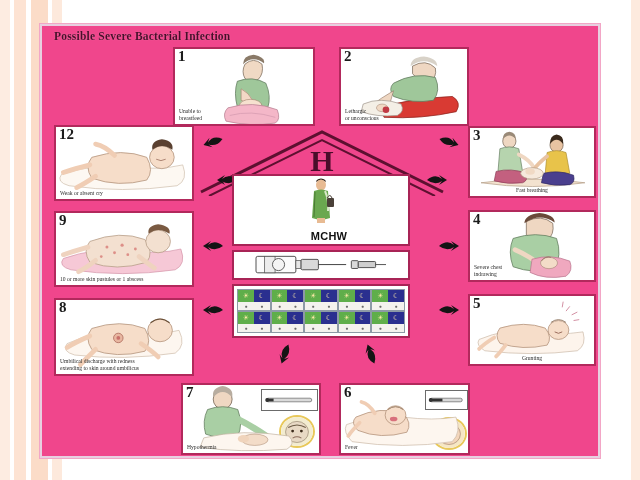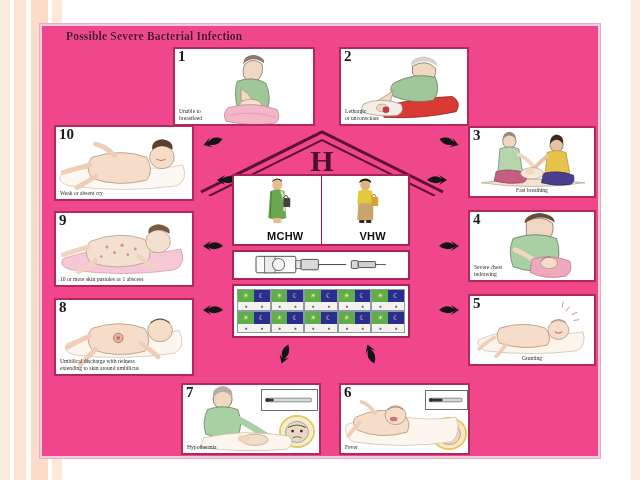--- a/index.html
+++ b/index.html
@@ -32,21 +32,21 @@
     position: absolute;
     left: 40px; top: 24px;
     width: 560px; height: 434px;
     background: #f0468c;
     border: 2px solid #e8cfe0;
     box-shadow: 0 0 0 1px #f2a6c6;
   }
 
   #poster-title {
     position: absolute;
-    left: 24px; top: 4px;
+    left: 12px; top: 4px;
     font-size: 11.5px;
     font-weight: bold;
     color: #4a0d2a;
     letter-spacing: .2px;
     font-family: "Liberation Serif", serif;
     text-shadow: 0 0 1px rgba(255,255,255,.35);
   }
 
   
   .card {
@@ -280,35 +280,20 @@
             <path d="M14 14 L13 39" stroke="#4a7a33" stroke-width="1" fill="none"></path>
             <path d="M24 13 Q28 22 27 33" stroke="#d8e8c8" stroke-width="2" fill="none"></path>
             <rect x="26" y="20" width="7" height="9" rx="1" fill="#4a4038"></rect>
             <path d="M26 20 Q29 15 31 20" stroke="#4a4038" stroke-width="1" fill="none"></path>
             <rect x="16" y="40" width="8" height="5" fill="#e8bb93"></rect>
           </svg>
         </div>
         <div class="wlabel">MCHW</div>
       </div>
 
-      <div class="worker">
-        <div class="wfig">
-          <svg viewBox="0 0 40 46">
-            <ellipse cx="20" cy="7" rx="5" ry="5.5" fill="#e0b085"></ellipse>
-            <path d="M14 5 Q20 0 26 5 Q26 1 20 0.5 Q14 1 14 5 Z" fill="#241509"></path>
-            <path d="M13 13 Q20 10 27 13 L28 26 Q20 28 12 26 Z" fill="#e7c83a"></path>
-            <path d="M13 26 Q20 24 28 26 L28 42 Q20 44 12 42 Z" fill="#c9a46b"></path>
-            <rect x="26" y="19" width="7" height="9" rx="1" fill="#d2a33a"></rect>
-            <path d="M26 19 Q29 14 31 19" stroke="#9a7a26" stroke-width="1" fill="none"></path>
-            <rect x="14" y="42" width="5" height="3" fill="#3b2a18"></rect>
-            <rect x="21" y="42" width="5" height="3" fill="#3b2a18"></rect>
-          </svg>
-        </div>
-        <div class="wlabel">VHW</div>
-      </div>
 
     </div>
 
     <div id="syringe-panel">
       <svg viewBox="0 0 178 30">
         <rect x="14" y="5" width="46" height="19" rx="2" fill="#fbfbfb" stroke="#4a4a4a" stroke-width="1.1"></rect>
         <rect x="24" y="5" width="12" height="19" fill="#ececec" stroke="#4a4a4a" stroke-width="0.8"></rect>
         <circle cx="40" cy="14.5" r="7" fill="#f4f4f4" stroke="#4a4a4a" stroke-width="1"></circle>
         <rect x="60" y="10" width="6" height="9" fill="#e6e6e6" stroke="#4a4a4a" stroke-width="0.8"></rect>
         <rect x="66" y="8.5" width="20" height="12" rx="1.5" fill="#d9d9d9" stroke="#3c3c3c" stroke-width="1"></rect>
@@ -681,18 +666,18 @@
           <path d="M4 50 Q40 38 76 42 Q106 46 132 40 Q138 56 126 62 Q68 70 12 62 Q-2 58 4 50 Z" fill="#fdf8f2" stroke="#cbbaa8" stroke-width="0.7"></path>
           <path d="M36 32 Q68 22 94 32 Q102 46 94 56 Q64 64 36 54 Q28 42 36 32 Z" fill="#f6ddc9" stroke="#b09078" stroke-width="0.8"></path>
           <ellipse cx="110" cy="32" rx="13" ry="12" fill="#f6ddc9" stroke="#b09078" stroke-width="0.8"></ellipse>
           <path d="M100 24 Q110 16 121 24 Q123 15 110 13 Q98 15 100 24 Z" fill="#5a4030"></path>
           <path d="M104 34 q5 3 10 0" stroke="#a07464" stroke-width="0.9" fill="none"></path>
           <path d="M34 40 Q18 44 6 48" stroke="#f0cdb4" stroke-width="5" fill="none" stroke-linecap="round"></path>
           <path d="M40 52 Q28 60 20 64" stroke="#f0cdb4" stroke-width="5" fill="none" stroke-linecap="round"></path>
           <path d="M60 30 Q50 20 40 18" stroke="#f0cdb4" stroke-width="5" fill="none" stroke-linecap="round"></path>
         </svg>
       </div>
-      <div class="num">10</div>
+      <div class="num">12</div>
       <div class="cap">Weak or absent cry</div>
     </div>
 
   </div>
 </div>
 
 </body></html>

